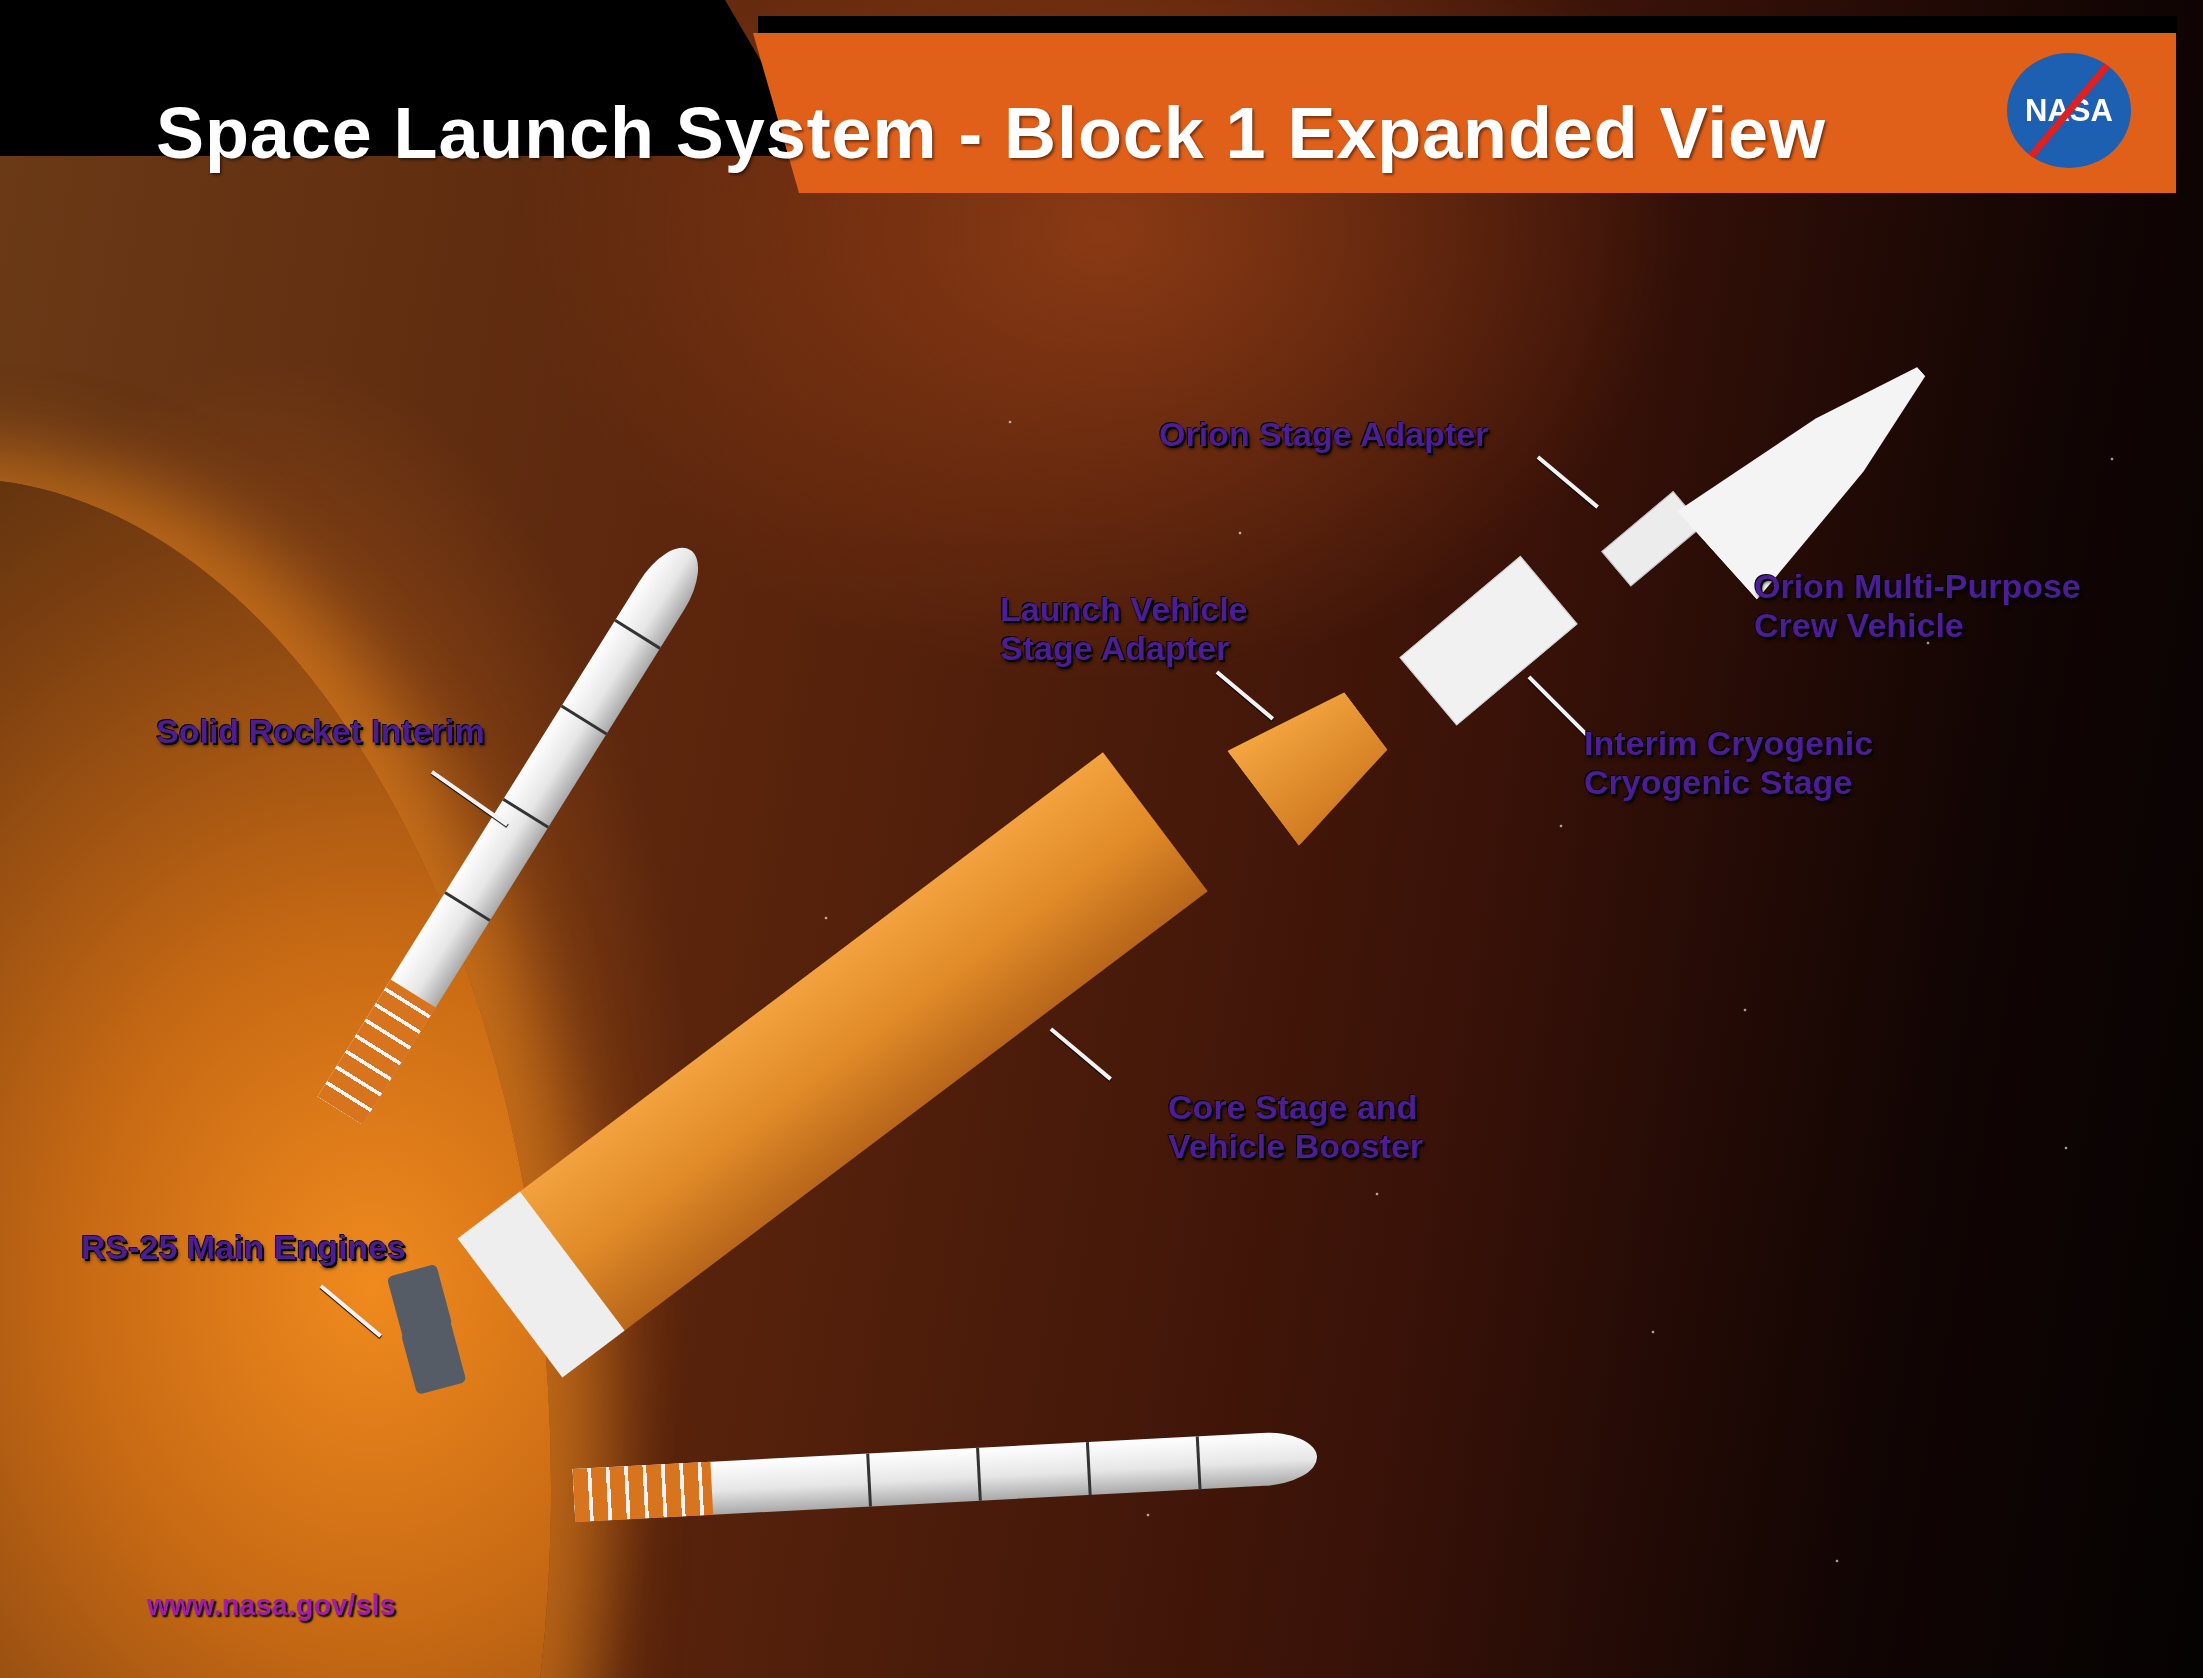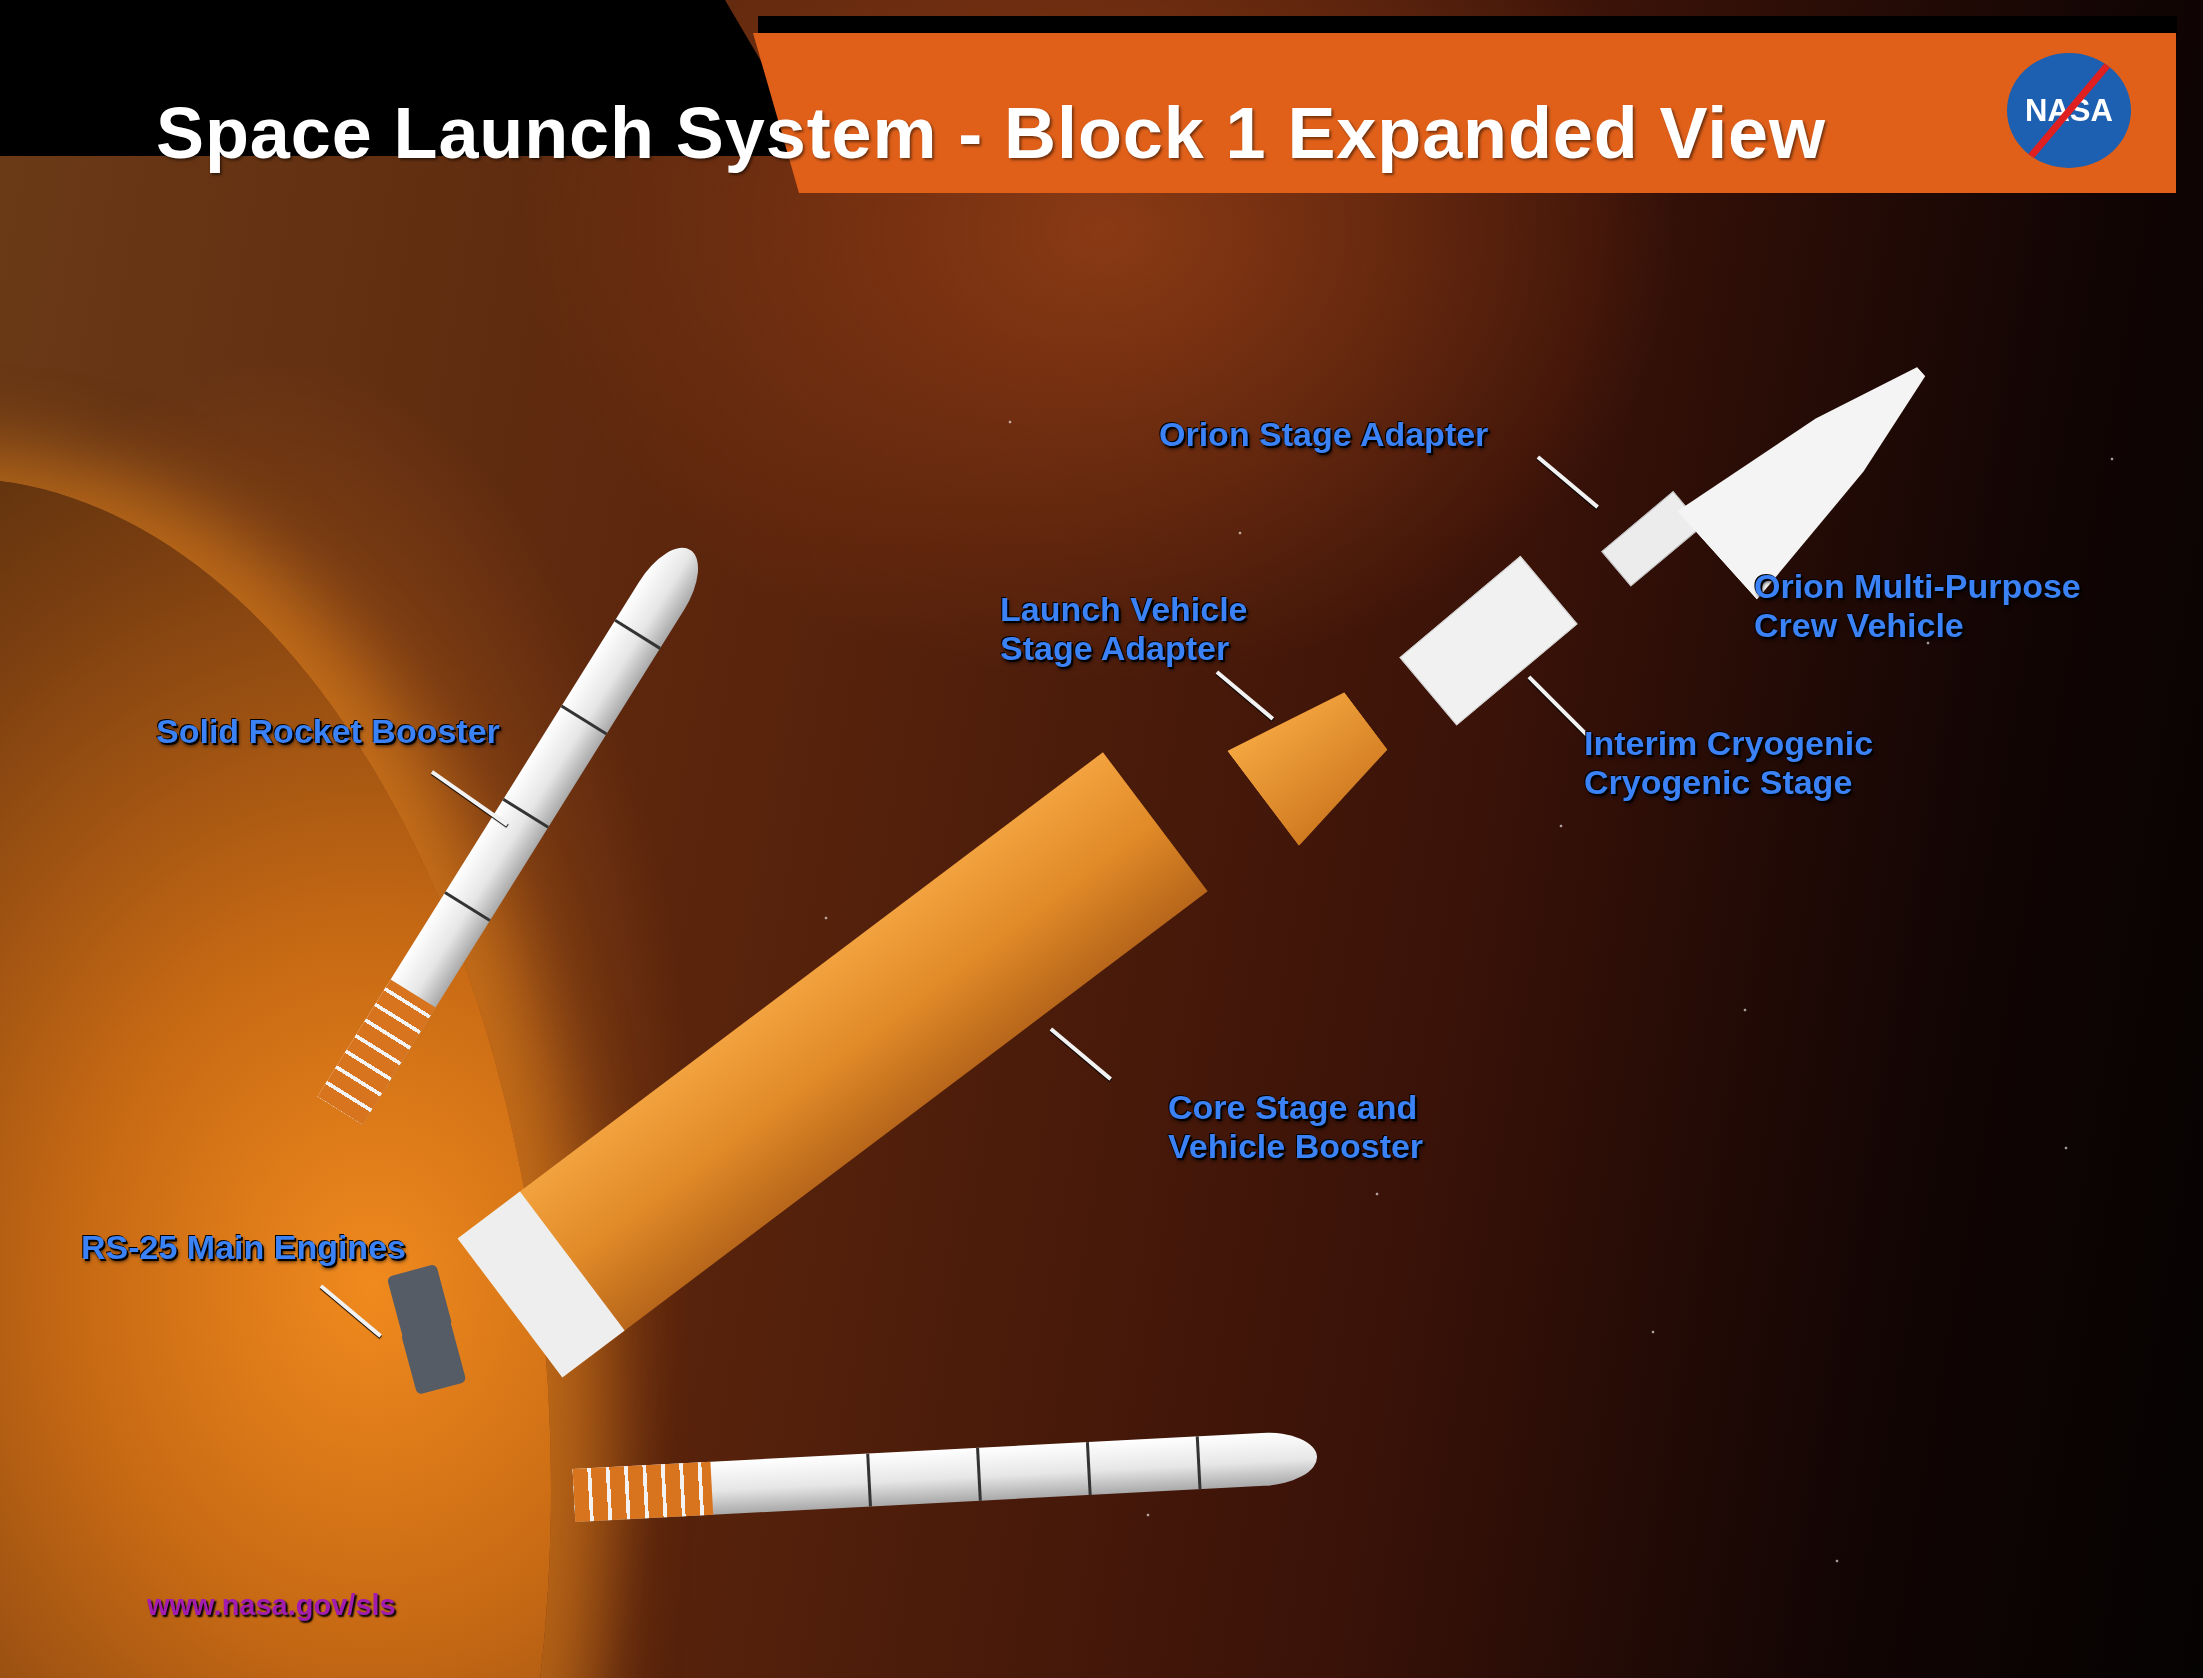--- a/index.html
+++ b/index.html
@@ -32,21 +32,21 @@
     clip-path:polygon(0 0,725px 0,817px 156px,0 156px);}
   .banner-strip{position:absolute;left:758px;top:15.6px;width:1419px;height:18.4px;background:#000;}
   .banner-orange{position:absolute;left:753px;top:33px;width:1423px;height:160px;background:#e0601a;
     clip-path:polygon(0 0,100% 0,100% 100%,46px 100%);}
   .title{position:absolute;left:156px;top:44px;font-size:72px;font-weight:bold;color:#fff;
     white-space:nowrap;letter-spacing:0.9px;text-shadow:1.8px 1.8px 2.8px rgba(0,0,0,.5);margin-top:48px;}
   .nasa{position:absolute;left:2007px;top:53px;width:124px;height:115px;border-radius:50%;
     background:#1d5fb0;display:flex;align-items:center;justify-content:center;overflow:hidden;text-align:center;}
   .nasa span{color:#fff;font-weight:bold;font-size:31px;font-family:"Liberation Sans",sans-serif;}
   .nasa .swoosh{position:absolute;width:147px;height:7.3px;background:#e02020;transform:rotate(-50deg);}
-  .label{position:absolute;color:#3b82f6;font-weight:bold;font-size:34px;line-height:39px;
+  .label{position:absolute;color:#4c1d95;font-weight:bold;font-size:34px;line-height:39px;
     text-shadow:1.8px 1.8px 0 #000,-0.9px -0.9px 0 #000,1.8px 2.8px 3.7px rgba(0,0,0,.7);white-space:nowrap;}
   .leader{position:absolute;height:3.7px;background:#f2f2f2;box-shadow:0.9px 0.9px 0.9px #000;transform-origin:0 50%;}
   .url{position:absolute;left:147px;top:1589px;font-size:29px;font-weight:bold;color:#a21caf;
     text-shadow:1.8px 1.8px 1.8px #000;}
   
   .part{position:absolute;transform-origin:0 50%;}
   .srb{height:53px;background:linear-gradient(180deg,#fff 0%,#e6e6e6 55%,#a9a9a9 100%);
     border-radius:0 55px 55px 0/0 27px 27px 0;}
   .srb .aft{position:absolute;left:0;top:0;width:138px;height:100%;
     background:repeating-linear-gradient(90deg,#d9741e 0 14.7px,#f3f3f3 14.7px 18.4px);}
@@ -116,21 +116,21 @@
 </div>
 <div class="label" style="left:972px;top:590px;margin-left:28px;">
   <div>Launch Vehicle</div>
   <div>Stage Adapter</div>
 </div>
 <div class="label" style="left:1584px;top:724px;">
   <div>Interim Cryogenic</div>
   <div>Cryogenic Stage</div>
 </div>
 <div class="label" style="left:156px;top:712px;">
-  <span>Solid Rocket Booster</span>
+  <span>Solid Rocket Interim</span>
 </div>
 <div class="label" style="left:1168px;top:1088px;">
   <div>Core Stage and</div>
   <div>Vehicle Booster</div>
 </div>
 <div class="label" style="left:81px;top:1228px;text-align:right;">
   <span>RS-25 Main Engines</span>
 </div>
 
 <div class="url">www.nasa.gov/sls</div>

